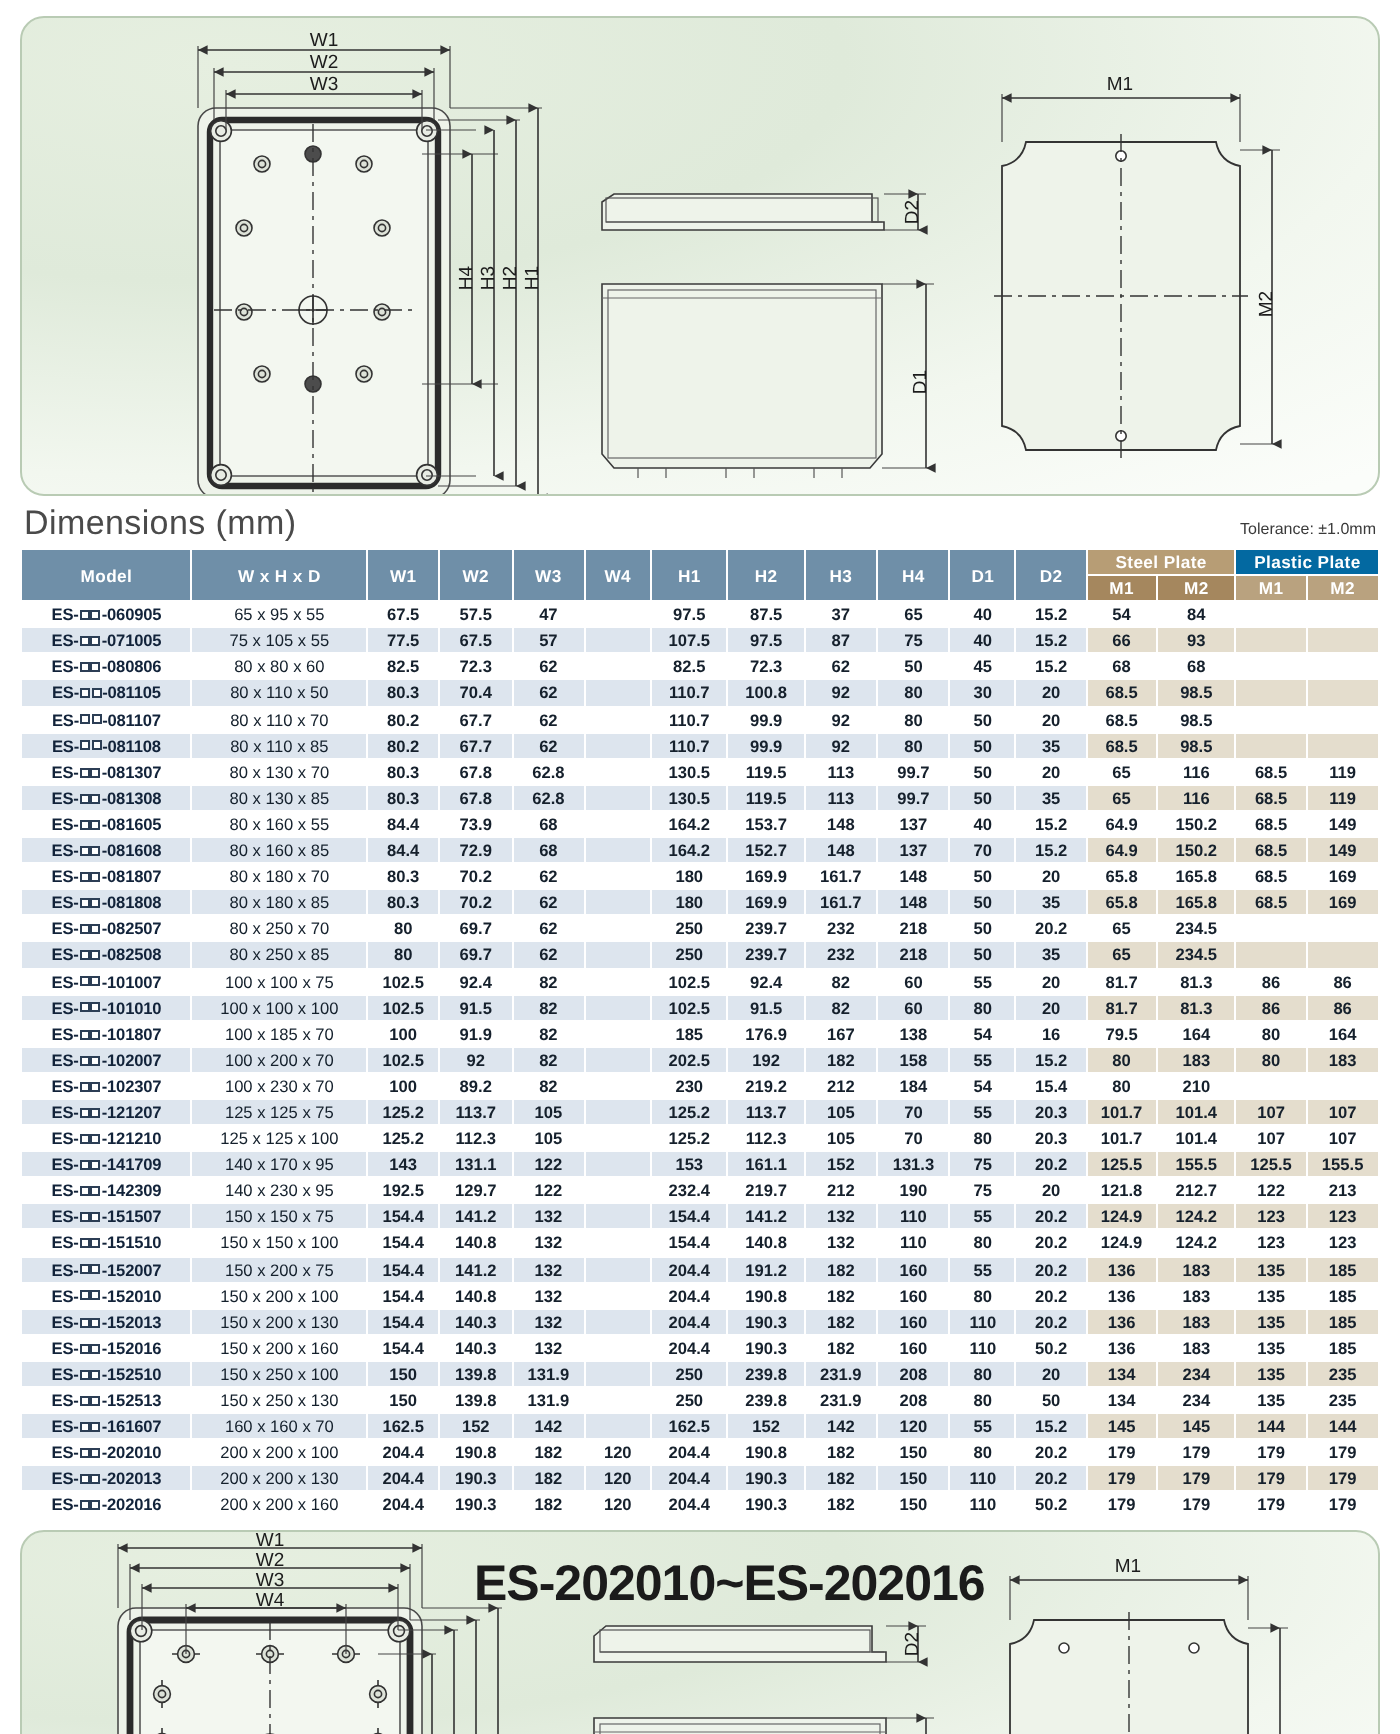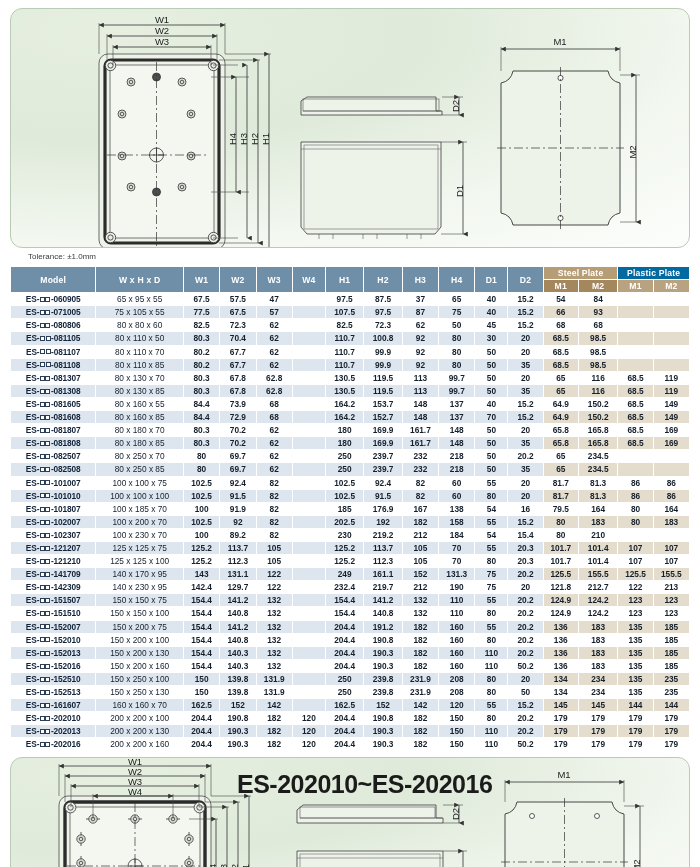--- a/index.html
+++ b/index.html
@@ -273,20 +273,21 @@
       <text class="dtxt" x="247" y="130" text-anchor="middle" transform="rotate(-90 247 130)">H2</text>
       <text class="dtxt" x="258" y="130" text-anchor="middle" transform="rotate(-90 258 130)">H1</text>
       <text class="dtxt" x="448" y="97" text-anchor="middle" transform="rotate(-90 448 97)">D2</text>
       <text class="dtxt" x="452" y="182" text-anchor="middle" transform="rotate(-90 452 182)">D1</text>
       <text class="dtxt" x="549" y="36" text-anchor="middle">M1</text>
       <text class="dtxt" x="625" y="143" text-anchor="middle" transform="rotate(-90 625 143)">M2</text>
     </svg>
   </div>
 
   <div class="sec-head-row">
+    <div class="sec-title">Dimensions (mm)</div>
     <div class="tolerance">Tolerance: ±1.0mm</div>
   </div>
 
   <table class="dims">
     <colgroup>
       <col style="width:80px">
         <col style="width:82px">
       <col style="width:34px">
         <col style="width:34px">
         <col style="width:34px">
@@ -705,35 +706,35 @@
           <td class="num plastic">107</td>
           <td class="num plastic">107</td>
         </tr>
         <tr class="even">
           <td class="model">ES-<span class="chk"></span><span class="chk"></span>-141709</td>
           <td class="whd">140 x 170 x 95</td>
           <td class="num">143</td>
           <td class="num">131.1</td>
           <td class="num">122</td>
           <td class="num"></td>
-          <td class="num">249</td>
+          <td class="num">153</td>
           <td class="num">161.1</td>
           <td class="num">152</td>
           <td class="num">131.3</td>
           <td class="num">75</td>
           <td class="num">20.2</td>
           <td class="num steel">125.5</td>
           <td class="num steel">155.5</td>
           <td class="num plastic">125.5</td>
           <td class="num plastic">155.5</td>
         </tr>
         <tr class="odd">
           <td class="model">ES-<span class="chk"></span><span class="chk"></span>-142309</td>
           <td class="whd">140 x 230 x 95</td>
-          <td class="num">142.4</td>
+          <td class="num">192.5</td>
           <td class="num">129.7</td>
           <td class="num">122</td>
           <td class="num"></td>
           <td class="num">232.4</td>
           <td class="num">219.7</td>
           <td class="num">212</td>
           <td class="num">190</td>
           <td class="num">75</td>
           <td class="num">20</td>
           <td class="num steel">121.8</td>

